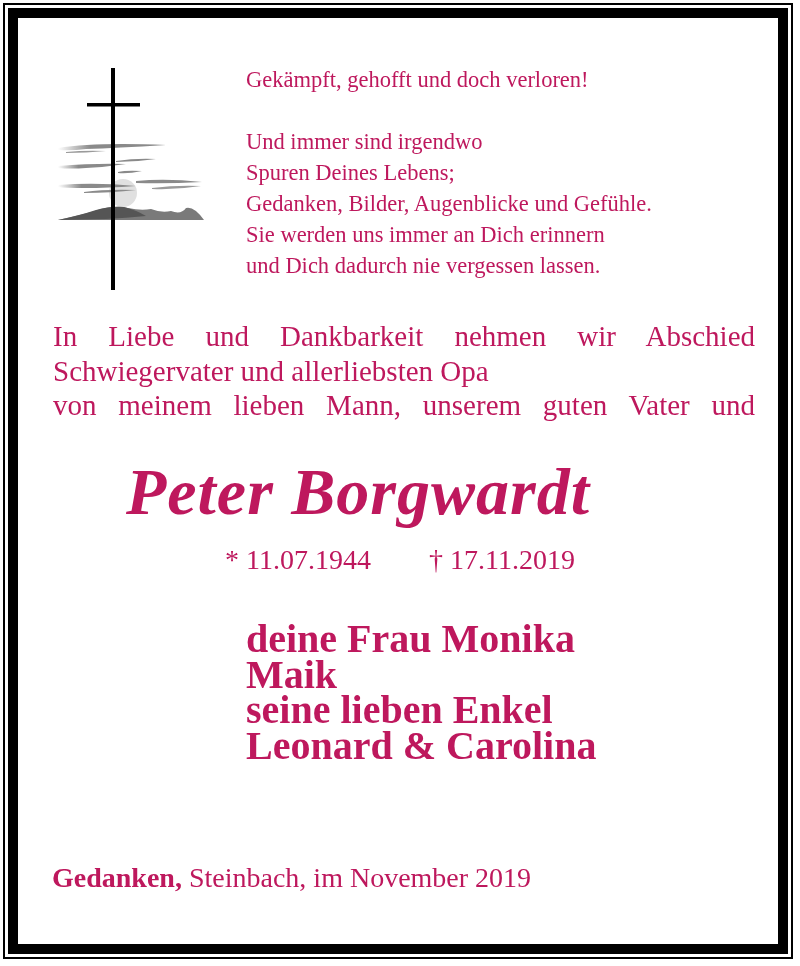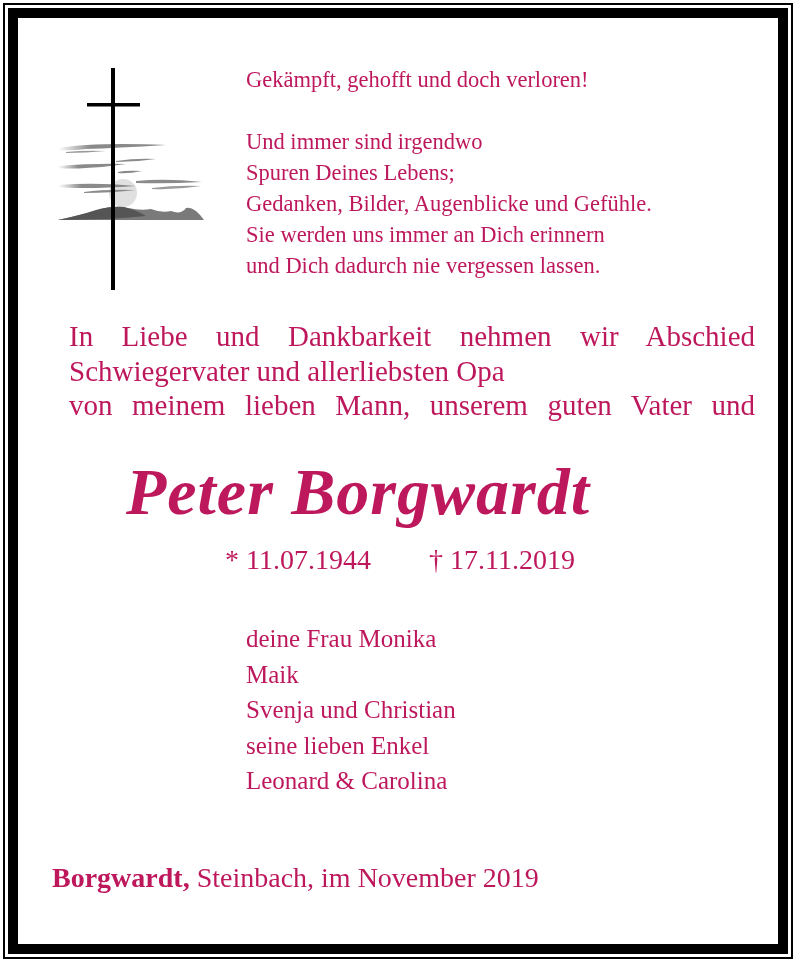--- a/index.html
+++ b/index.html
@@ -17,36 +17,36 @@
     .poem {
       position: absolute; left: 246px; top: 64px; width: 520px;
       font-size: 22.5px; line-height: 31px;
     }
     .poem .line { display: block; white-space: nowrap; }
     .poem .gap { height: 31px; }
     .intro {
       position: absolute; left: 53px; top: 319px; width: 702px;
       font-size: 29px; line-height: 34.5px; text-align: justify;
     }
-    .intro .line { display: block; text-align: justify; text-align-last: justify; white-space: nowrap; margin-left: 16px; }
+    .intro .line { display: block; text-align: justify; text-align-last: justify; white-space: nowrap; }
     .intro .line.last { text-align-last: left; }
     .name {
       position: absolute; left: 0; top: 452px; width: 652px; text-align: center;
       font-size: 66px; font-weight: bold; font-style: italic; letter-spacing: 1px;
       line-height: 80px;
       margin-left: 32px;
     }
     .dates {
       position: absolute; left: 0; top: 542px; width: 800px; text-align: center;
       font-size: 28px; line-height: 36px;
     }
     .dates .sep { display: inline-block; width: 44px; }
     .mourners {
       position: absolute; left: 246px; top: 621px; width: 500px;
-      font-size: 25px; line-height: 35.5px; font-weight: normal;
+      font-size: 40px; line-height: 35.5px; font-weight: bold;
     }
     .mourners .line { display: block; white-space: nowrap; }
     .place {
       position: absolute; left: 52px; top: 860px; width: 700px;
       font-size: 28px; line-height: 36px; white-space: nowrap;
     }
     .place b { font-weight: bold; }
   </style>
 </head>
 <body>
@@ -106,18 +106,17 @@
   <span>*</span>
   <span>11.07.1944</span>
   <span class="sep"></span>
   <span>†</span>
   <span>17.11.2019</span>
 </div>
 
 <div class="mourners serif">
   <span class="line">deine Frau Monika</span>
   <span class="line">Maik</span>
-  <span class="line">Svenja und Christian</span>
   <span class="line">seine lieben Enkel</span>
   <span class="line">Leonard &amp; Carolina</span>
 </div>
 
-<div class="place serif"><b>Borgwardt,</b><span> Steinbach, im November 2019</span></div>
+<div class="place serif"><b>Gedanken,</b><span> Steinbach, im November 2019</span></div>
 
 </body></html>

